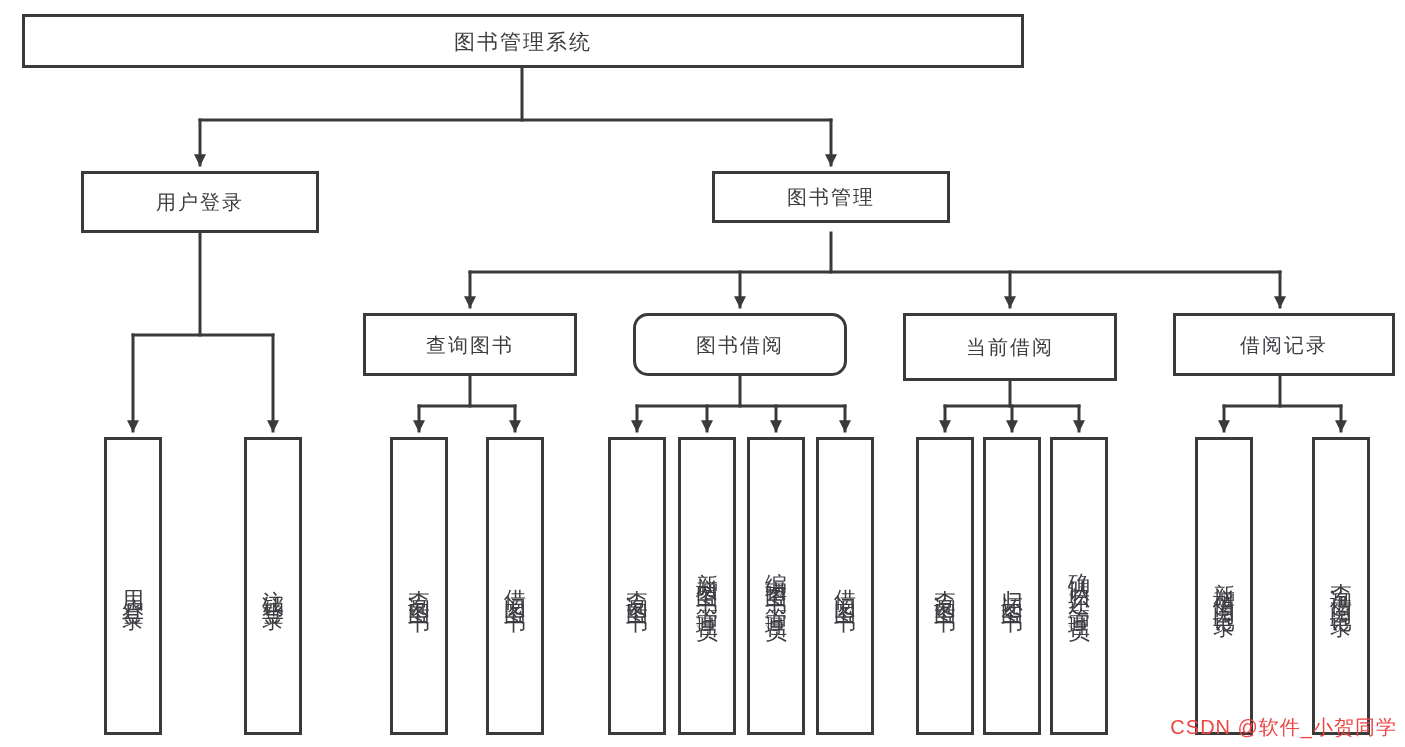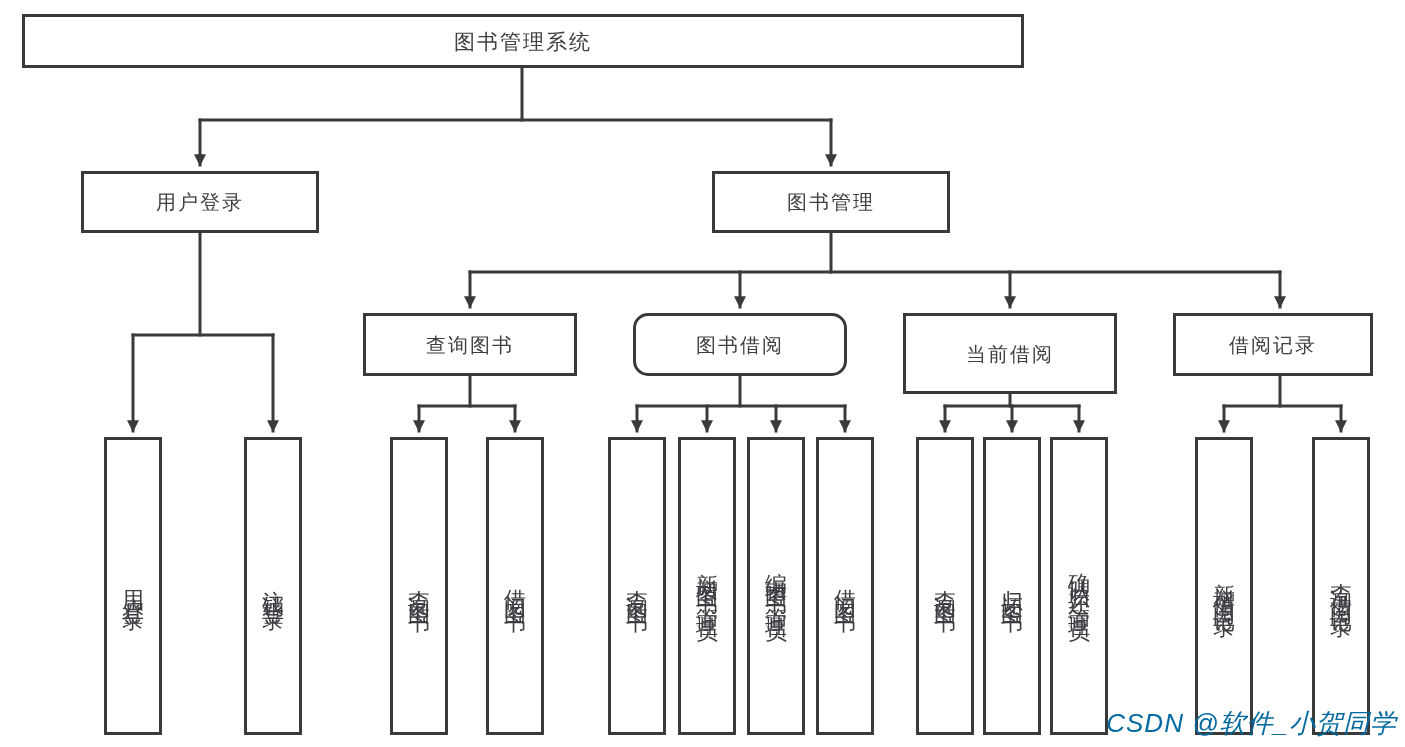--- a/index.html
+++ b/index.html
@@ -44,45 +44,44 @@
     writing-mode: vertical-rl;
     text-orientation: mixed;
     font-size: 22px;
     letter-spacing: 7px;
     line-height: 1;
   }
   
   .n-root  { left: 22px;   top: 14px;  width: 1002px; height: 54px; }
   
   .n-l2a   { left: 81px;   top: 171px; width: 238px;  height: 62px; }
-  .n-l2b   { left: 712px;  top: 171px; width: 238px;  height: 62px; }
+  .n-l2b   { left: 712px;  top: 171px; width: 238px;  height: 52px; }
   
   .n-l3a   { left: 363px;  top: 313px; width: 214px;  height: 63px; }
   .n-l3b   { left: 633px;  top: 313px; width: 214px;  height: 63px; border-radius: 15px; }
-  .n-l3c   { left: 903px;  top: 313px; width: 214px;  height: 81px; }
-  .n-l3d   { left: 1173px; top: 313px; width: 200px;  height: 63px; }
+  .n-l3c   { left: 903px;  top: 313px; width: 214px;  height: 68px; }
+  .n-l3d   { left: 1173px; top: 313px; width: 222px;  height: 63px; }
   
   .leaf    { top: 437px; width: 58px; height: 298px; }
   .n-g1a { left: 104px; }  .n-g1b { left: 244px; }
   .n-g2a { left: 390px; }  .n-g2b { left: 486px; }
   .n-g3a { left: 608px; }  .n-g3b { left: 678px; }
   .n-g3c { left: 747px; }  .n-g3d { left: 816px; }
   .n-g4a { left: 916px; }  .n-g4b { left: 983px; }
   .n-g4c { left: 1050px; }
   .n-g5a { left: 1195px; } .n-g5b { left: 1312px; }
   #watermark {
     position: absolute;
     right: 8px;
     bottom: 6px;
-    font-size: 26px;
+    font-size: 20px;
     letter-spacing: 1px;
-    color: #0369a1;
+    color: #ef4444;
     z-index: 5;
     white-space: nowrap;
-    font-style: italic;
   }
 </style>
 </head>
 <body>
 
 <div id="stage">
 
   <svg id="connectors" viewBox="0 0 1405 747" xmlns="http://www.w3.org/2000/svg">
     <defs>
       <marker id="arrow" viewBox="0 0 10 10" refX="9" refY="5" markerWidth="5" markerHeight="4" orient="auto" markerUnits="strokeWidth">

